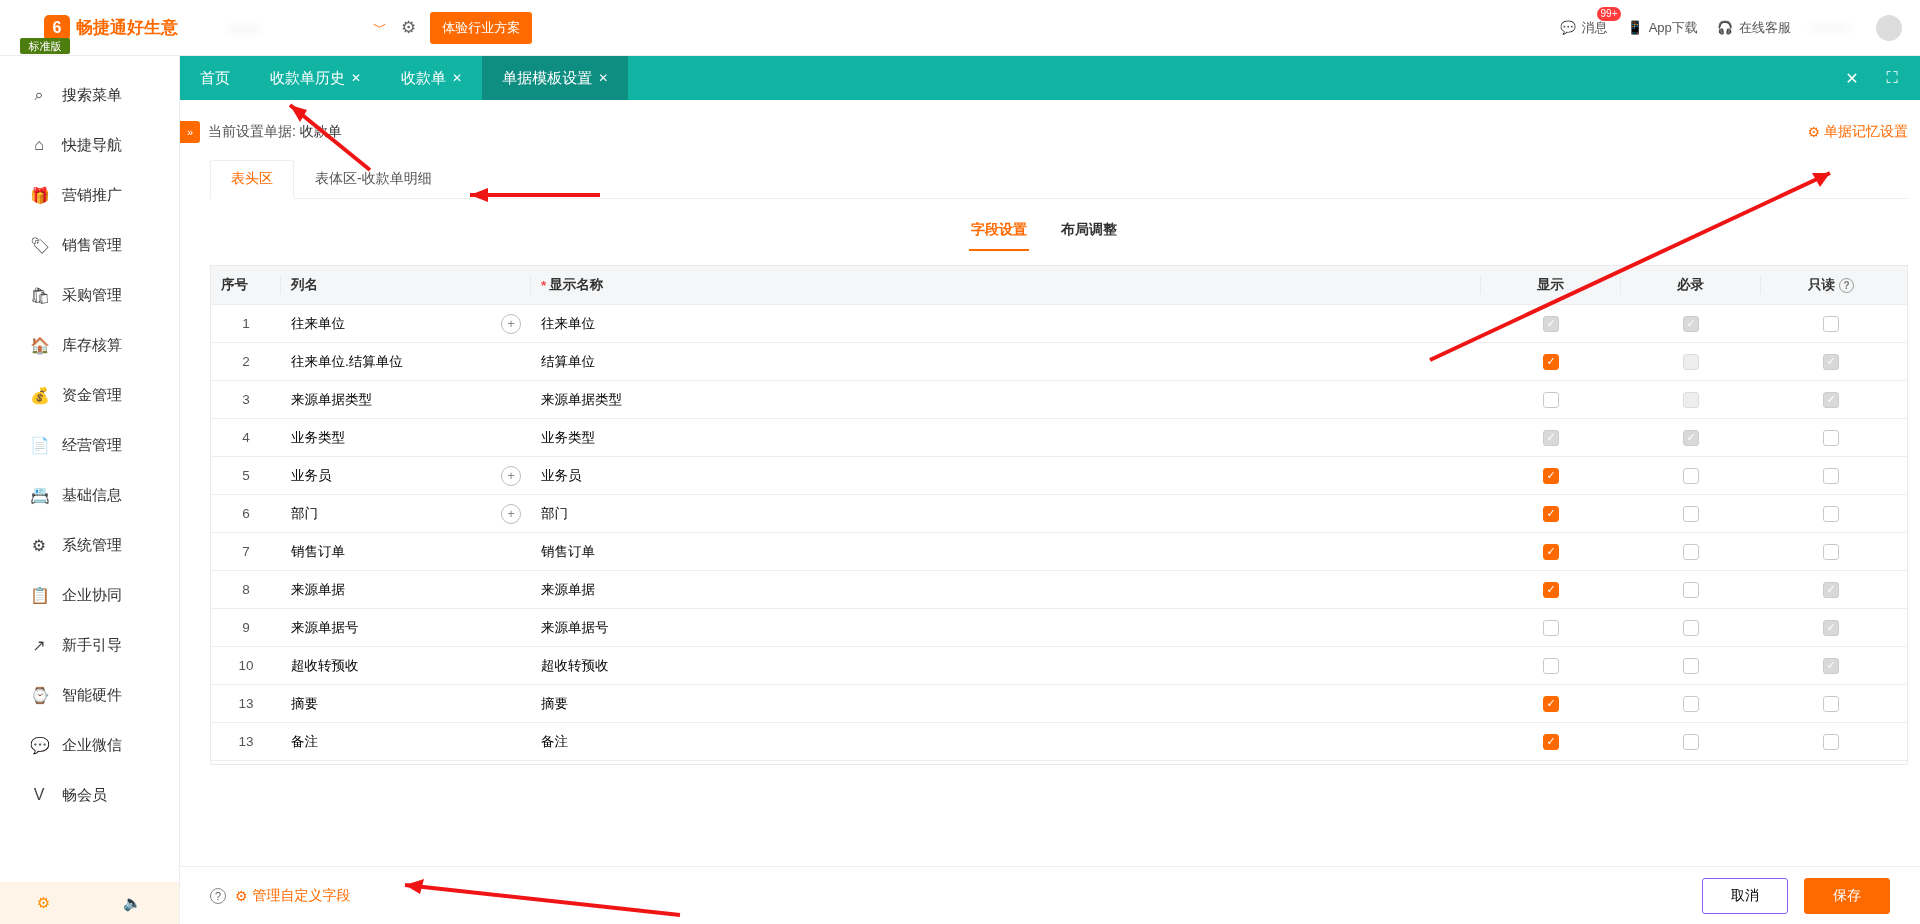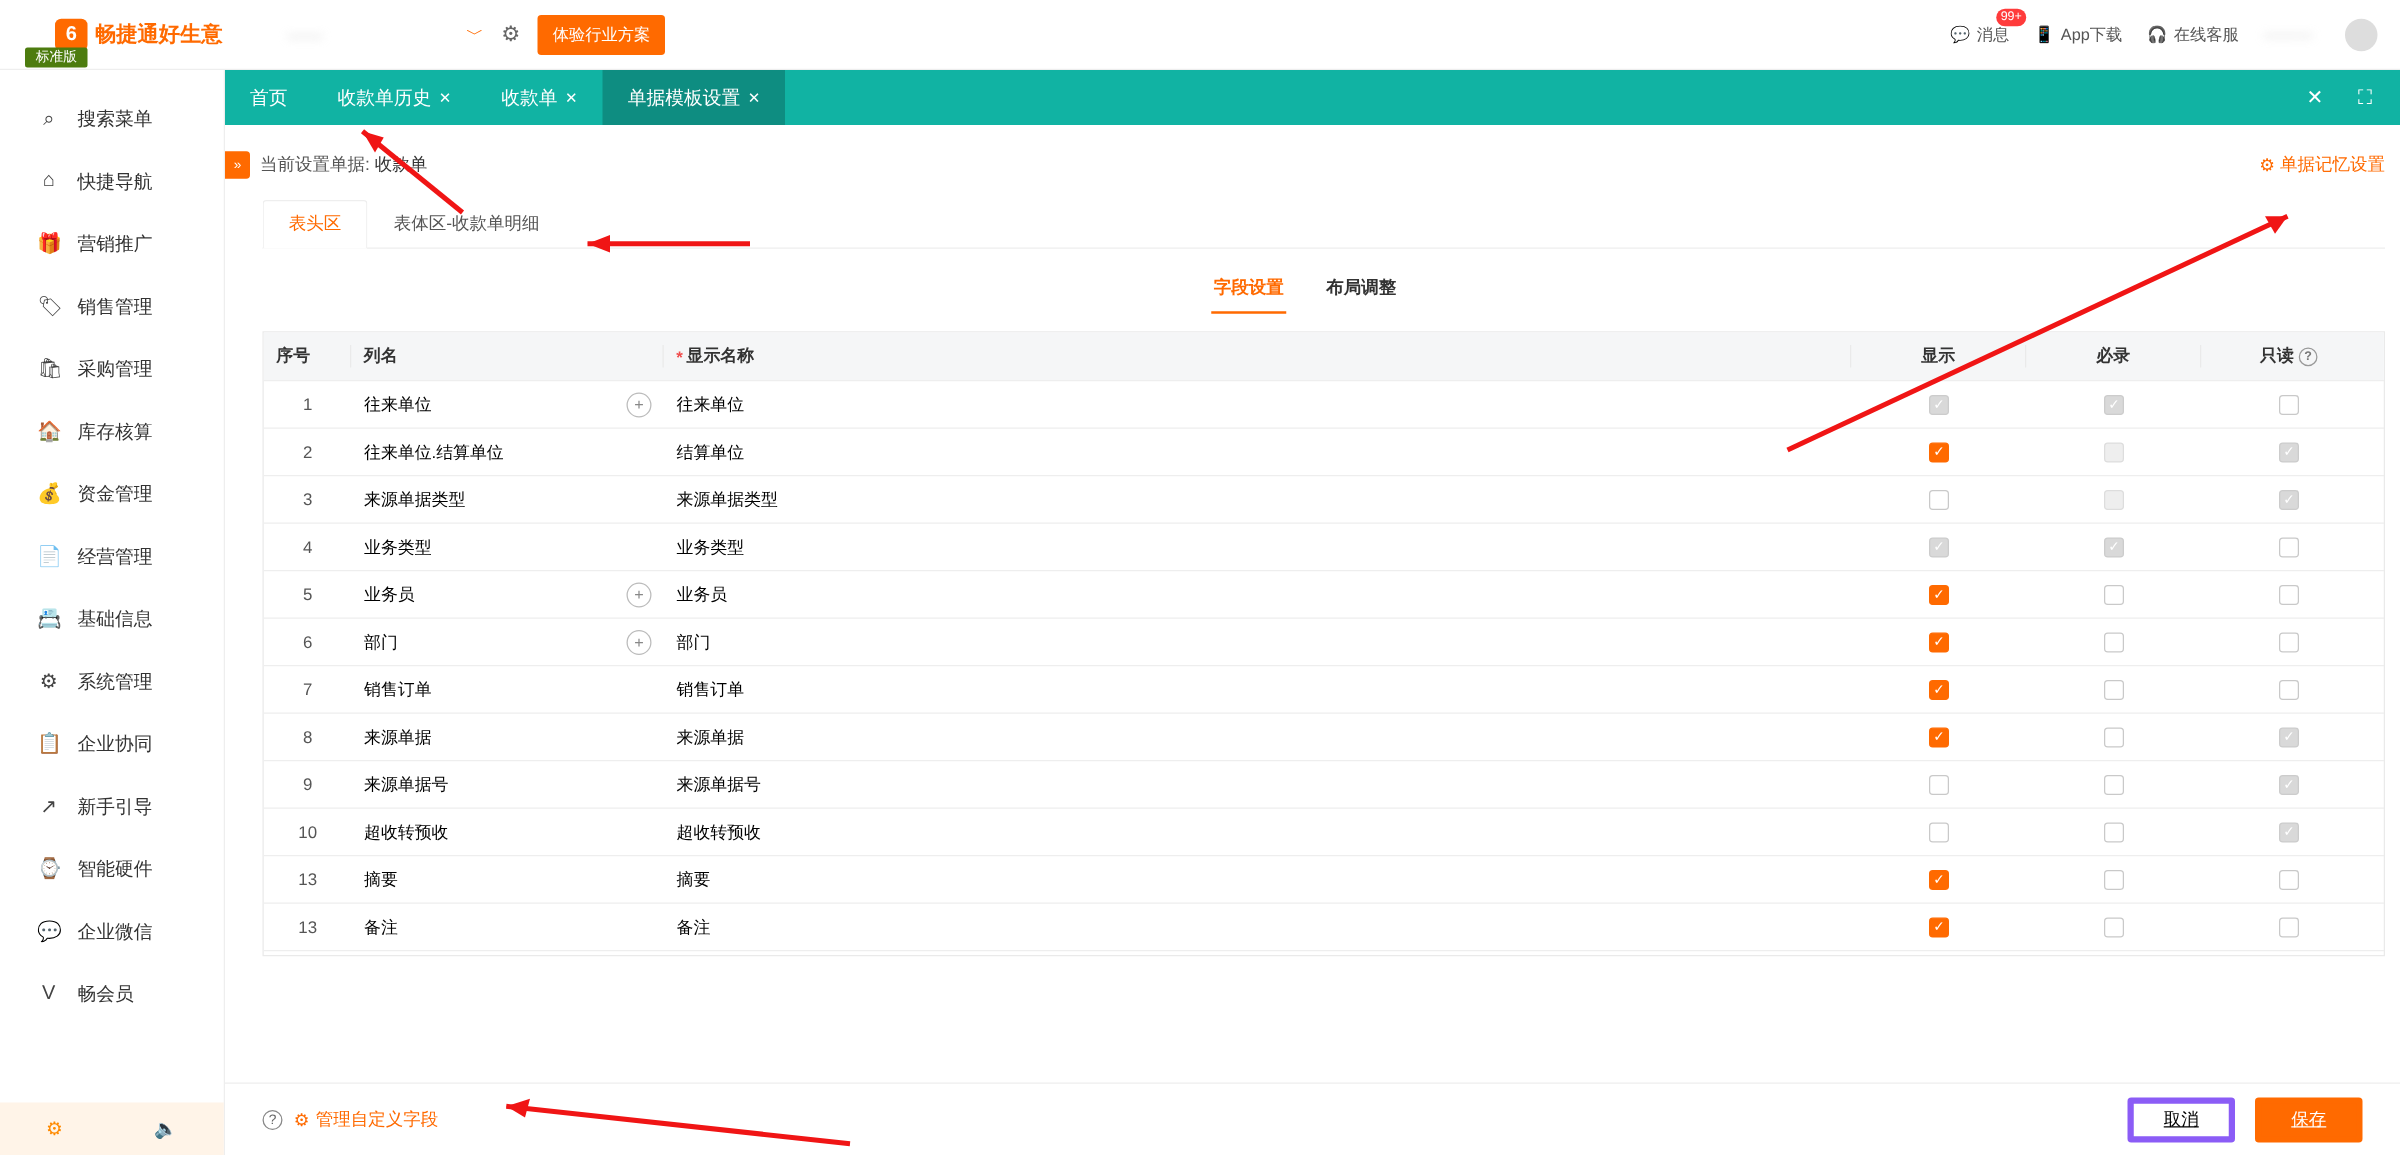--- a/index.html
+++ b/index.html
@@ -73,21 +73,21 @@
   input.chk:checked:after{content:"✓";position:absolute;inset:0;color:#fff;font-size:11px;display:flex;align-items:center;justify-content:center;}
   input.chk:disabled{background:#eee;border-color:#ddd;cursor:not-allowed;}
   input.chk:disabled:checked{background:#d9d9d9;border-color:#ccc;}
   input.chk:disabled:checked:after{color:#fff;}
 
   
   .footer{position:absolute;bottom:0;left:180px;right:0;height:58px;border-top:1px solid #eee;background:#fff;display:flex;align-items:center;padding:0 30px;}
   .custom-link{color:#ff6a00;font-size:14px;display:flex;align-items:center;gap:5px;cursor:pointer;}
   .qmark{width:16px;height:16px;border:1px solid #888;color:#666;border-radius:50%;display:flex;align-items:center;justify-content:center;font-size:11px;margin-right:4px;}
   .btns{margin-left:auto;display:flex;gap:16px;}
-  .btn{min-width:86px;height:36px;border-radius:3px;font-size:14px;border:5px solid #8b5cf6;background:#fff;cursor:pointer;text-decoration:underline;}
+  .btn{min-width:86px;height:36px;border-radius:3px;font-size:14px;border:1px solid #8b5cf6;background:#fff;cursor:pointer;}
   .btn.primary{background:#ff6a00;border-color:#ff6a00;color:#fff;}
 
   
   .arrows{position:absolute;inset:0;pointer-events:none;}
   .arrows line{stroke:#f01515;stroke-width:4;}
   .arrows polygon{fill:#f01515;}
 
   
   .grid-body::-webkit-scrollbar{width:11px;}
   .grid-body::-webkit-scrollbar-thumb{background:#c6c6c6;border-radius:6px;}

